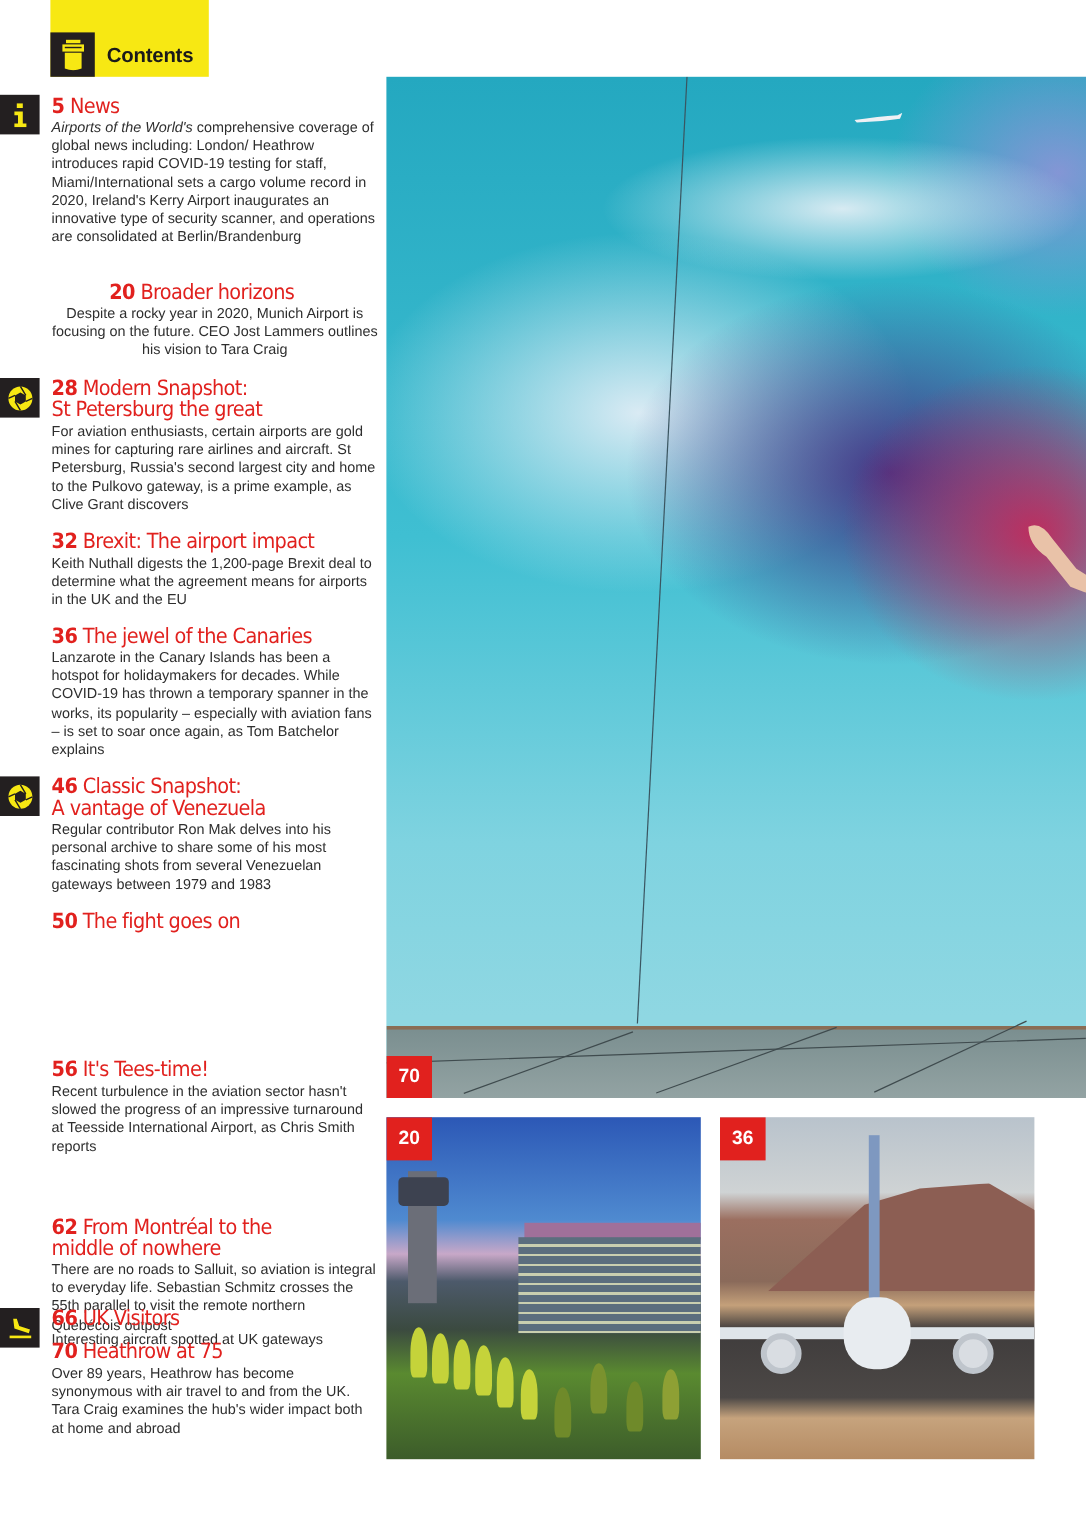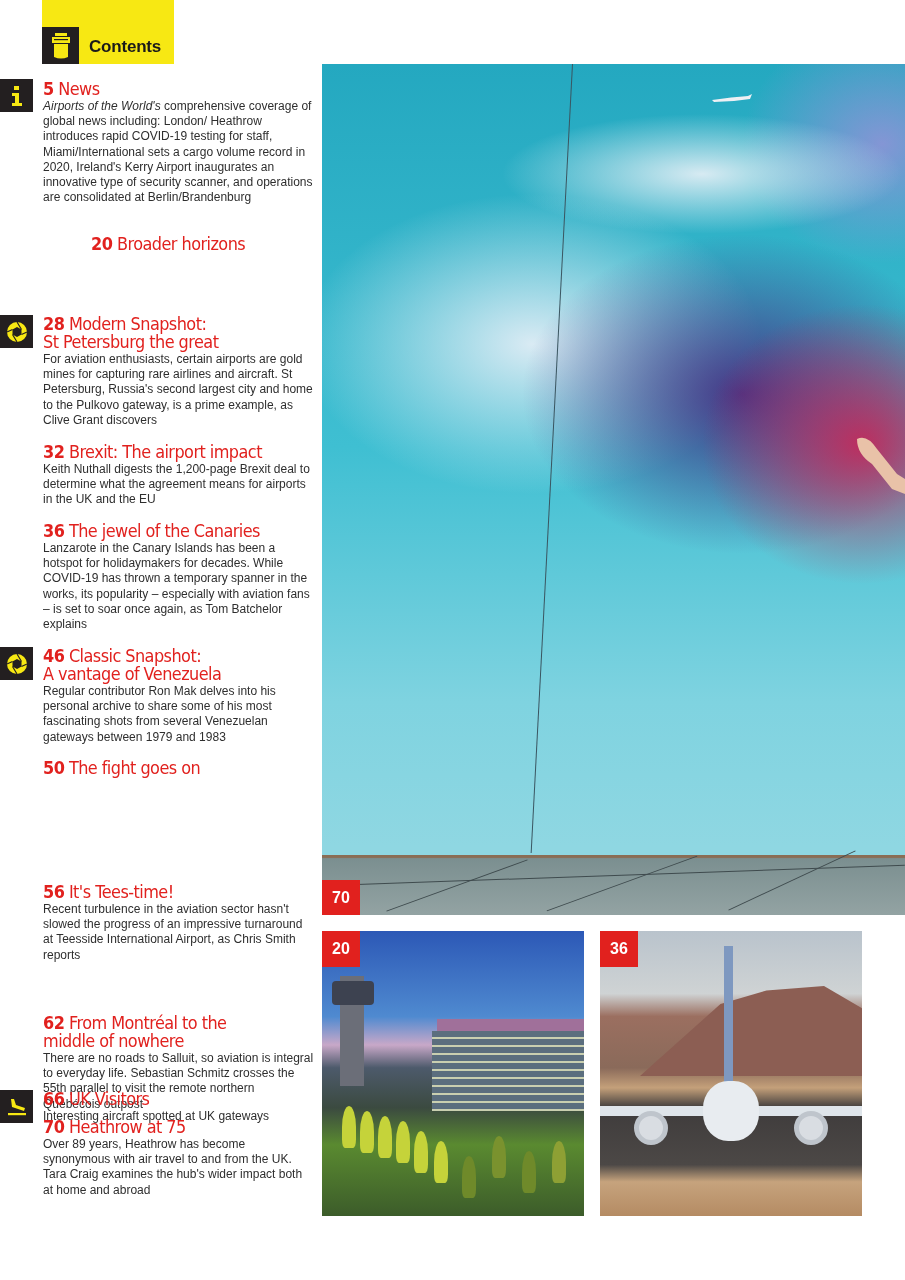--- a/index.html
+++ b/index.html
@@ -144,20 +144,21 @@
   </svg>
 </div>
 
 <div class="entry" style="top:80px;">
   <div class="entry-title"><span class="num">5</span><span>News</span></div>
   <div class="entry-desc"><em>Airports of the World's</em><span> comprehensive coverage of global news including: London/ Heathrow introduces rapid COVID-19 testing for staff, Miami/International sets a cargo volume record in 2020, Ireland's Kerry Airport inaugurates an innovative type of security scanner, and operations are consolidated at Berlin/Brandenburg</span></div>
 </div>
 
 <div class="entry" style="top:235px;text-align:center;">
   <div class="entry-title"><span class="num">20</span><span>Broader horizons</span></div>
+  <div class="entry-desc">Despite a rocky year in 2020, Munich Airport is focusing on the future. CEO Jost Lammers outlines his vision to Tara Craig</div>
 </div>
 
 <div class="entry" style="top:315px;">
   <div class="entry-title"><span class="num">28</span><span>Modern Snapshot:</span></div>
   <div class="entry-title">St Petersburg the great</div>
   <div class="entry-desc">For aviation enthusiasts, certain airports are gold mines for capturing rare airlines and aircraft. St Petersburg, Russia's second largest city and home to the Pulkovo gateway, is a prime example, as Clive Grant discovers</div>
 </div>
 
 <div class="entry" style="top:443px;">
   <div class="entry-title"><span class="num">32</span><span>Brexit: The airport impact</span></div>

